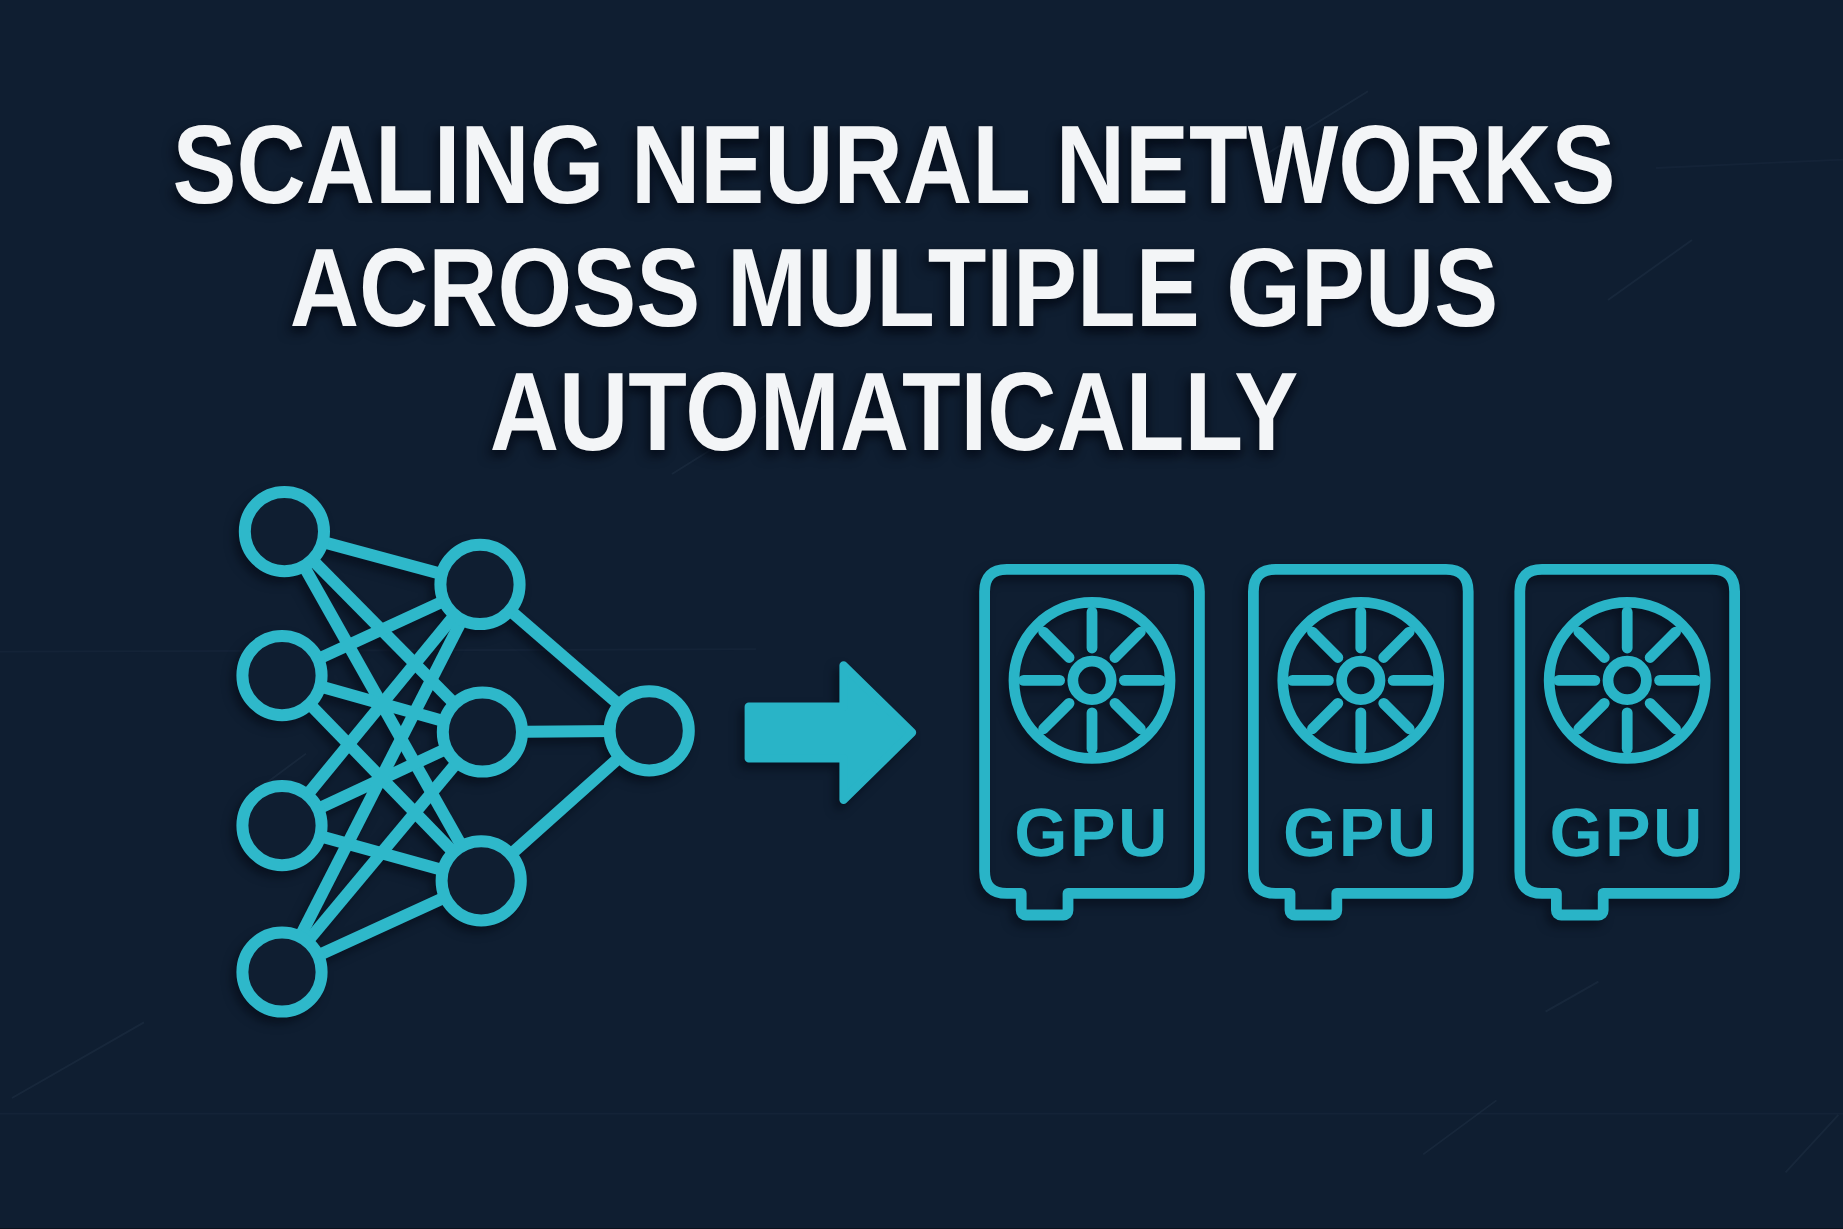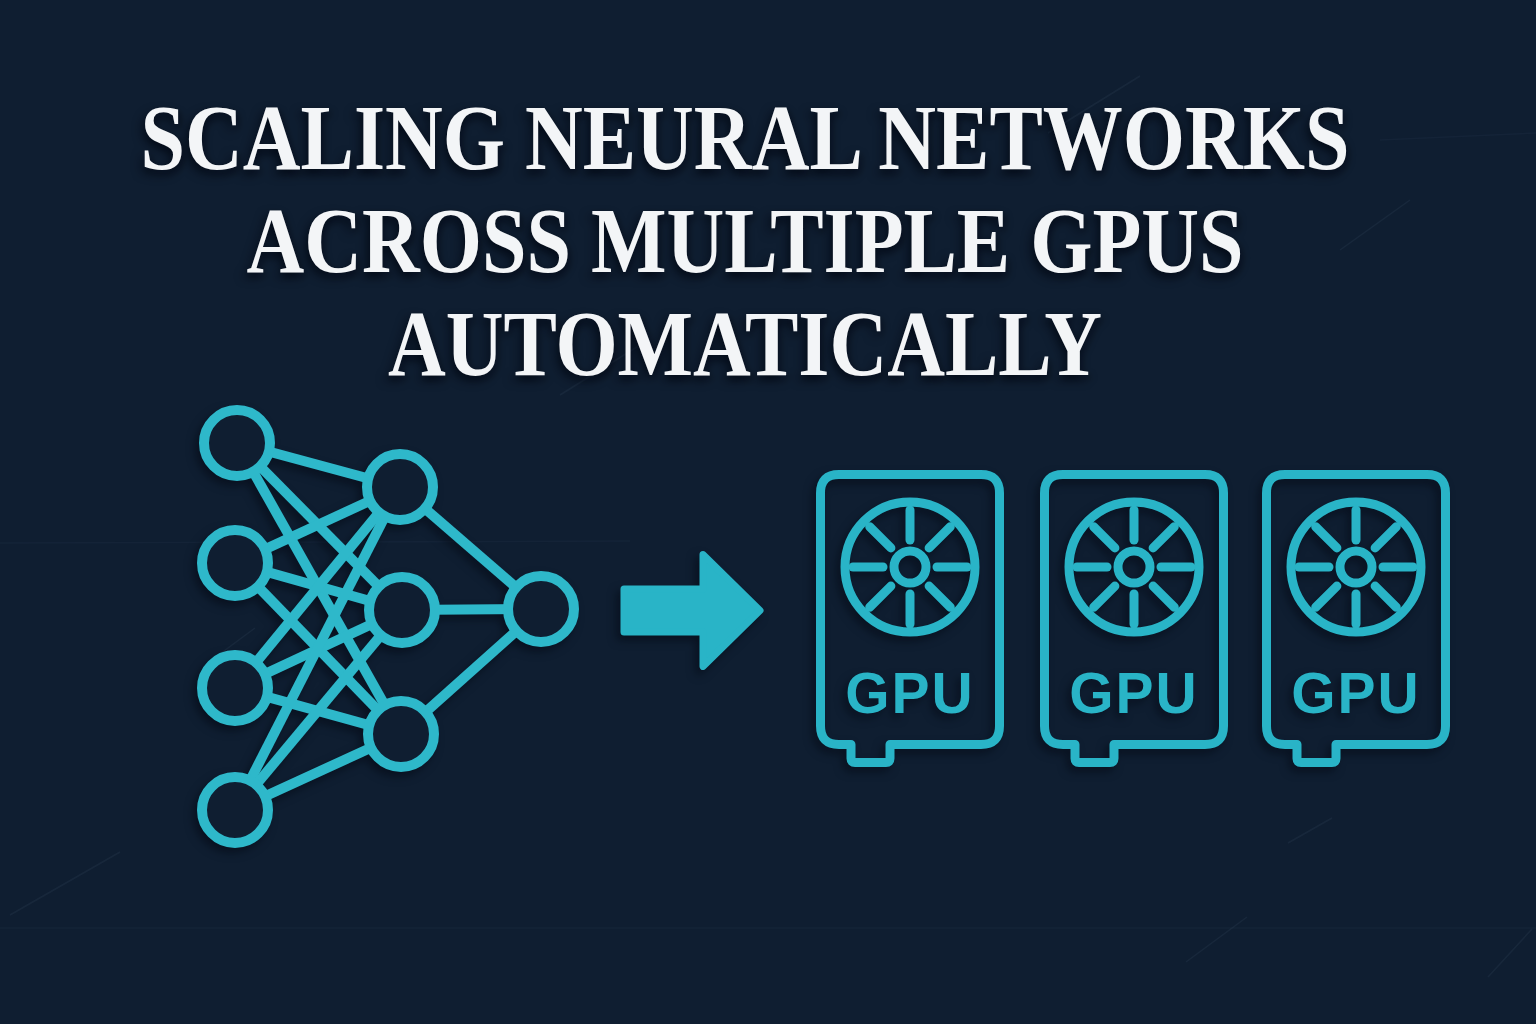--- a/index.html
+++ b/index.html
@@ -35,21 +35,20 @@
     top: 86px;
     left: 0;
     width: 1490px;
     text-align: center;
     color: var(--title-text);
     font-weight: bold;
     font-size: 93px;
     line-height: 103px;
     letter-spacing: 0px;
     text-shadow: -4px 5px 10px rgba(2,8,18,0.65), 3px 4px 8px rgba(2,8,18,0.4);
-    font-family: Liberation Serif, serif;
   }
   .title-line {
     display: block;
     transform: scaleX(0.86);
     white-space: nowrap;
   }
   .net-edge {
     stroke: var(--node-stroke);
     stroke-width: 10;
     fill: none;

